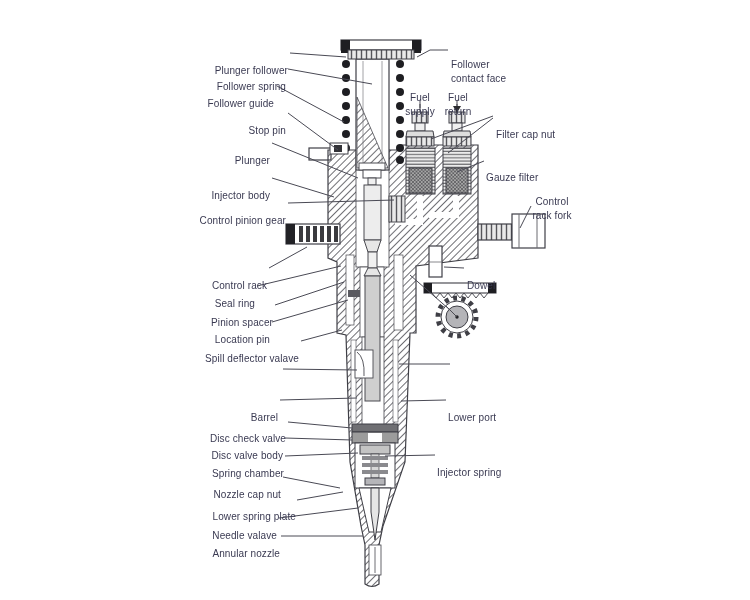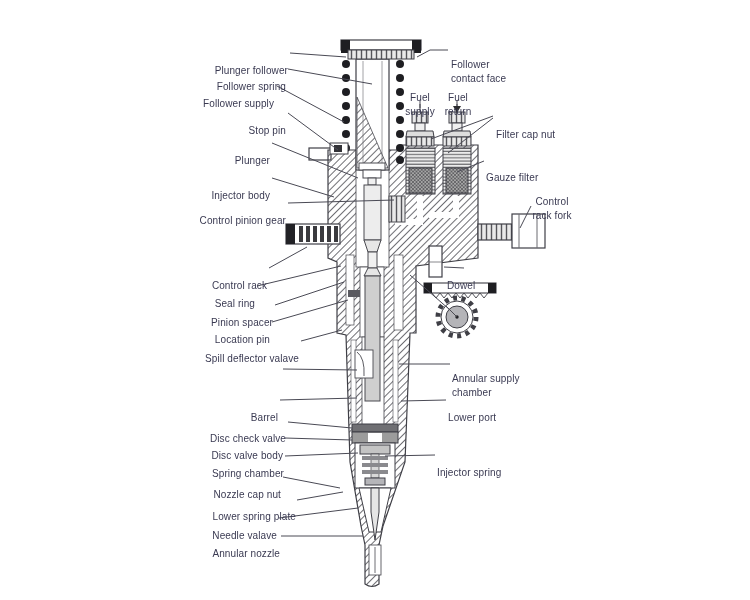--- a/index.html
+++ b/index.html
@@ -220,21 +220,21 @@
     <line x1="464" y1="268" x2="444" y2="267"></line>
     <line x1="450" y1="364" x2="399" y2="364"></line>
     <line x1="446" y1="400" x2="401" y2="401"></line>
     <line x1="435" y1="455" x2="385" y2="456"></line>
     <line x1="410" y1="275" x2="450" y2="310"></line>
   </g>
 </svg>
 
 <div class="lbl l" style="right:462px;top:46px">Plunger follower</div>
 <div class="lbl l" style="right:464px;top:62px">Follower spring</div>
-<div class="lbl l" style="right:476px;top:79px">Follower supply</div>
+<div class="lbl l" style="right:476px;top:79px">Follower guide</div>
 <div class="lbl l" style="right:464px;top:106px">Stop pin</div>
 <div class="lbl l" style="right:480px;top:136px">Plunger</div>
 <div class="lbl l" style="right:480px;top:171px">Injector body</div>
 <div class="lbl l" style="right:464px;top:196px">Control pinion gear</div>
 <div class="lbl l" style="right:483px;top:261px">Control rack</div>
 <div class="lbl l" style="right:495px;top:279px">Seal ring</div>
 <div class="lbl l" style="right:477px;top:298px">Pinion spacer</div>
 <div class="lbl l" style="right:480px;top:315px">Location pin</div>
 <div class="lbl l" style="right:451px;top:334px">Spill deflector valave</div>
 <div class="lbl l" style="right:472px;top:393px">Barrel</div>
@@ -249,19 +249,17 @@
 <div class="lbl r" style="left:451px;top:40px">Follower
 contact face</div>
 <div class="lbl c" style="left:400px;top:73px;width:40px">Fuel
 supply</div>
 <div class="lbl c" style="left:438px;top:73px;width:40px">Fuel
 return</div>
 <div class="lbl r" style="left:496px;top:110px">Filter cap nut</div>
 <div class="lbl r" style="left:486px;top:153px">Gauze filter</div>
 <div class="lbl c" style="left:526px;top:177px;width:52px">Control
 rack fork</div>
-<div class="lbl r" style="left:447px;top:261px">Dowel</div>
-<div class="lbl r" style="left:452px;top:354px">Annular supply
-chamber</div>
+<div class="lbl r" style="left:467px;top:261px">Dowel</div>
 <div class="lbl r" style="left:448px;top:393px">Lower port</div>
 <div class="lbl r" style="left:437px;top:448px">Injector spring</div>
 
 </div>
 
 </body></html>

